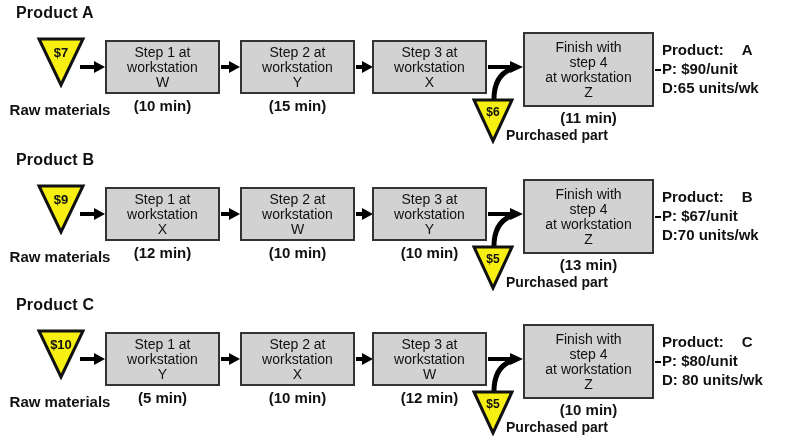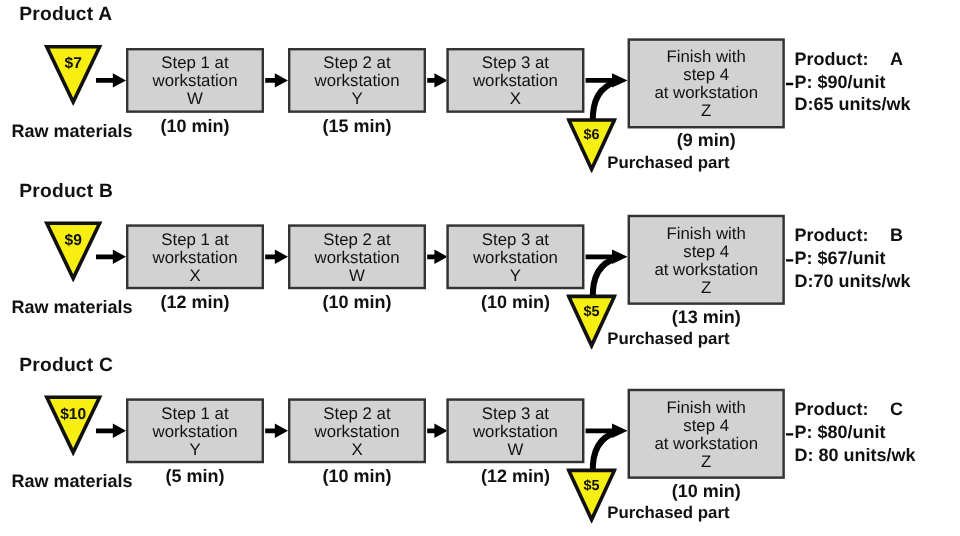--- a/index.html
+++ b/index.html
@@ -90,21 +90,21 @@
         <div>workstation</div>
         <div>X</div>
     </div>
 
     <div class="box finish-box">
       <div>Finish with</div>
         <div>step 4</div>
       <div>at workstation</div>
         <div>Z</div>
     </div>
-    <div class="time-label tf">(9 min)</div>
+    <div class="time-label tf">(11 min)</div>
 
     <svg class="tri-svg purch-tri" width="42" height="46">
       <polygon points="2,2 40,2 21,43" fill="#f7ee12" stroke="#111" stroke-width="3"></polygon>
     </svg>
     <div class="tri-cost purch-cost">$6</div>
     <div class="purch-label">Purchased part</div>
 
     <div class="info">
       <div class="p-line"><span>Product:</span><span class="p-val">A</span></div>
       <div>P: $90/unit</div>

